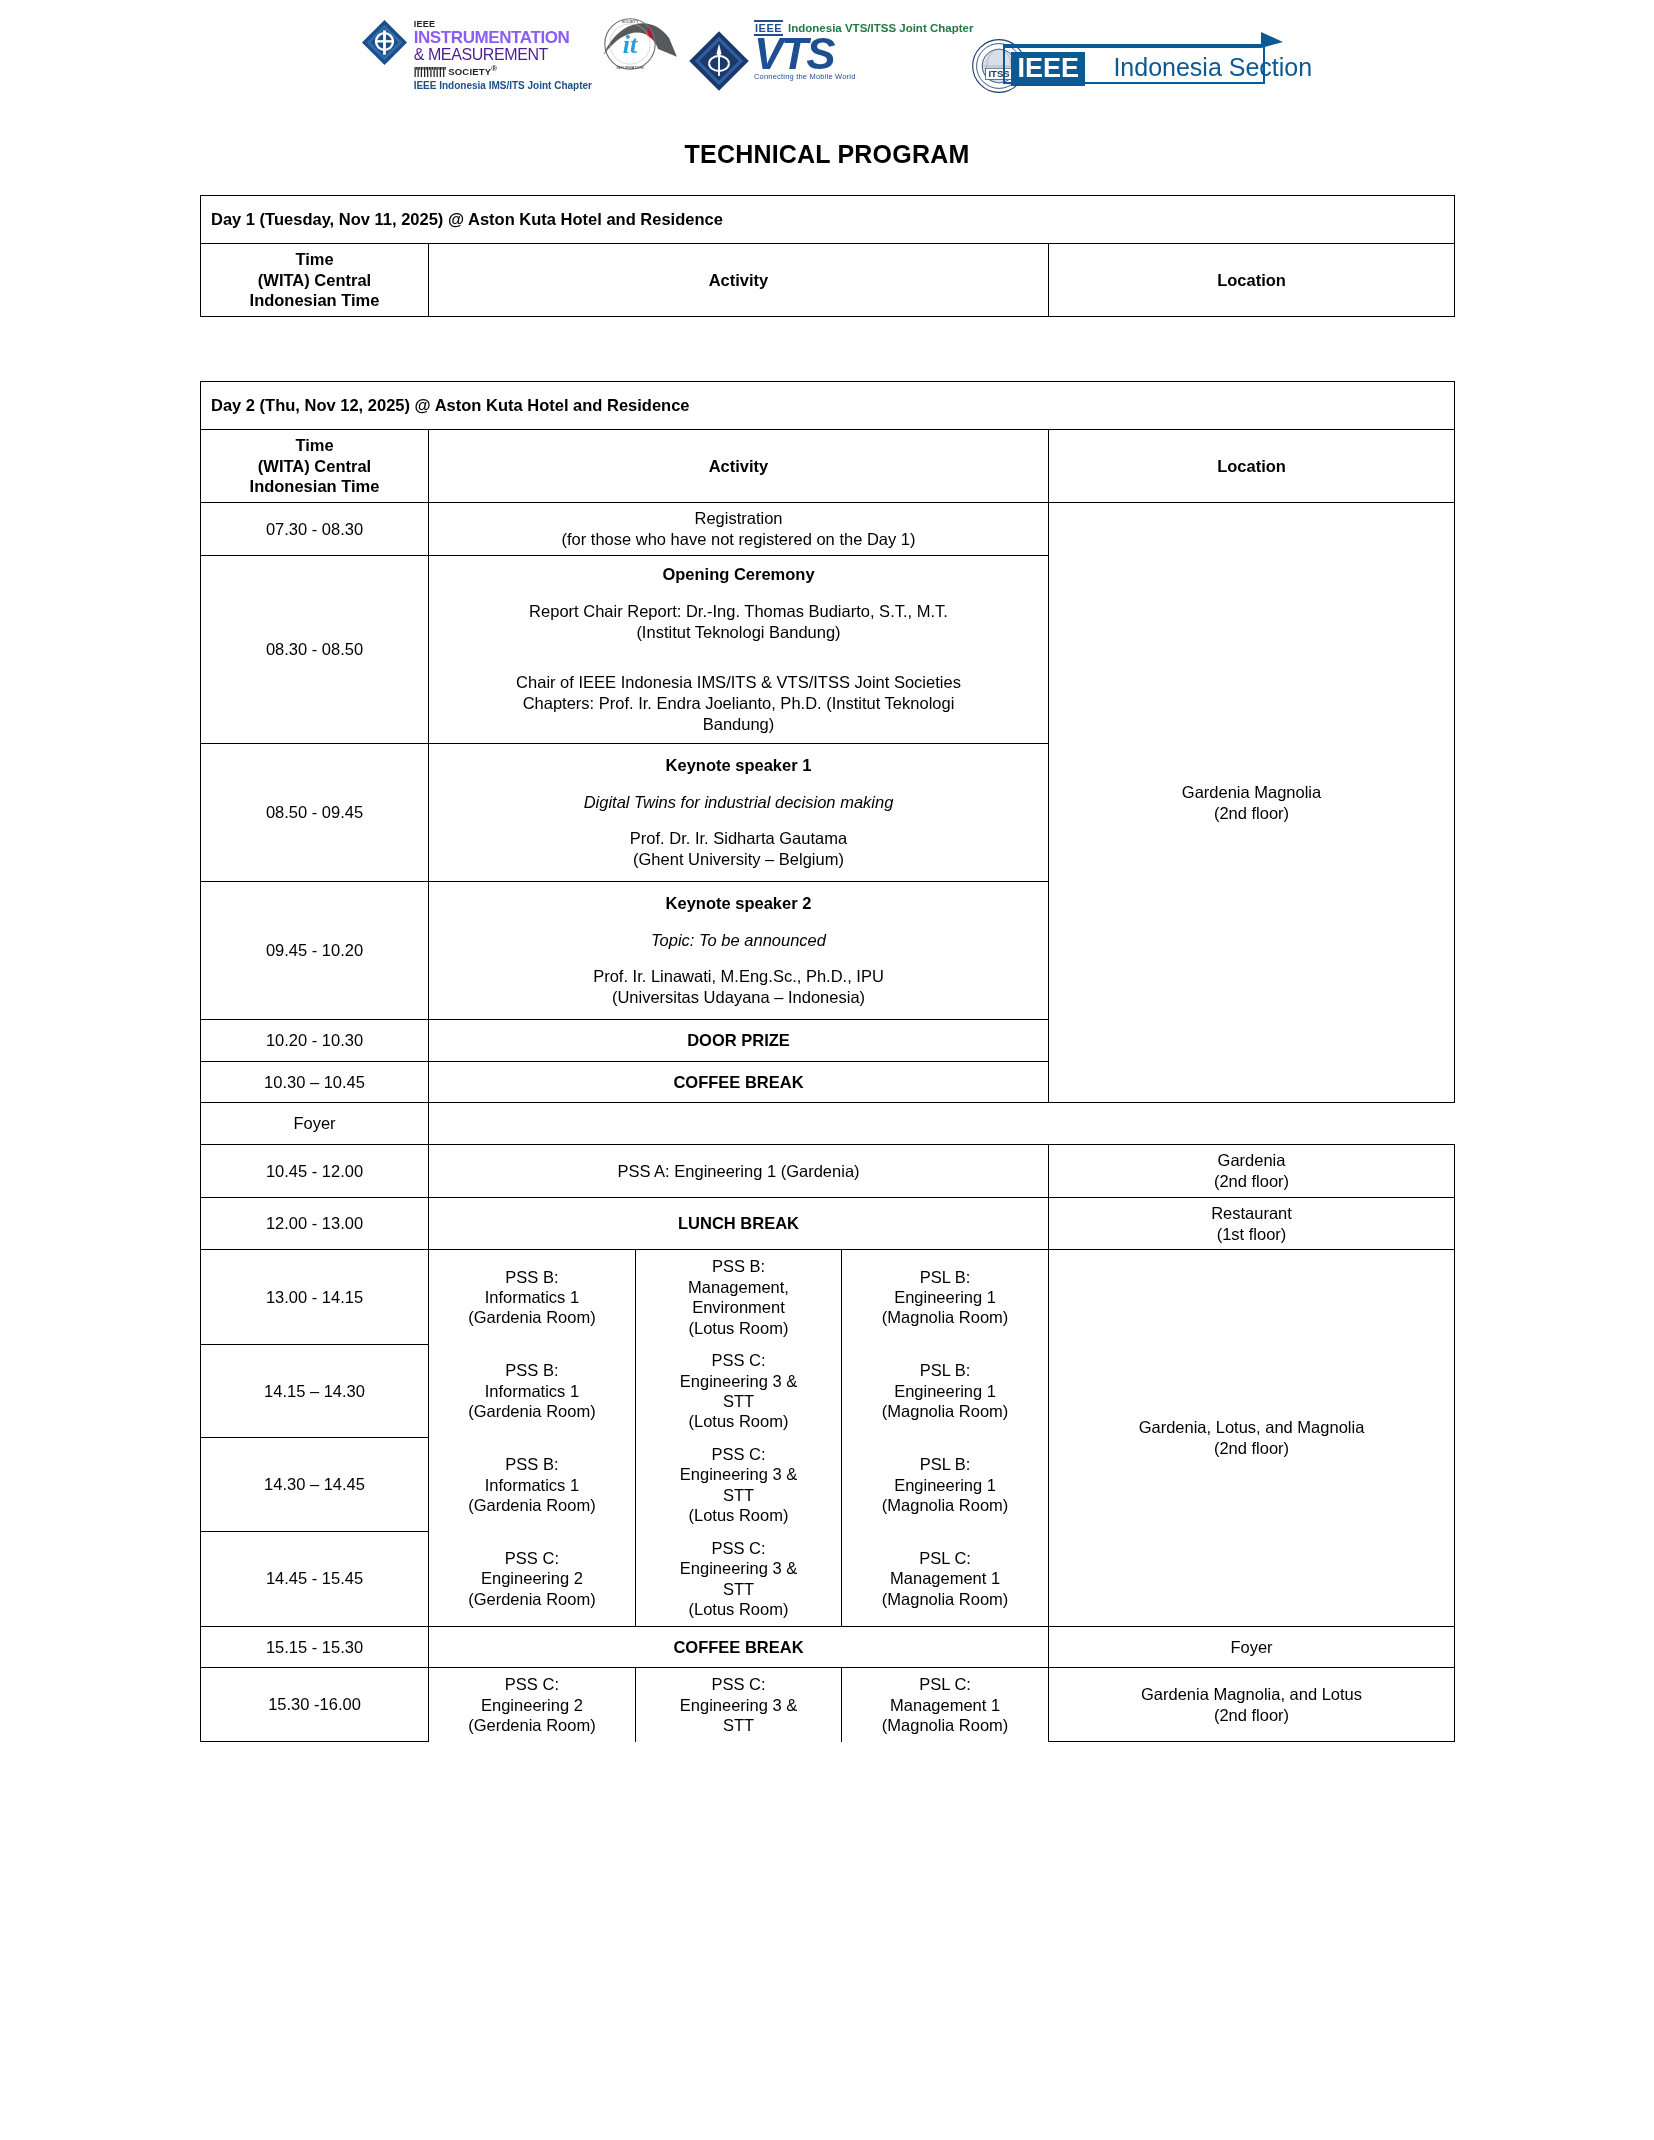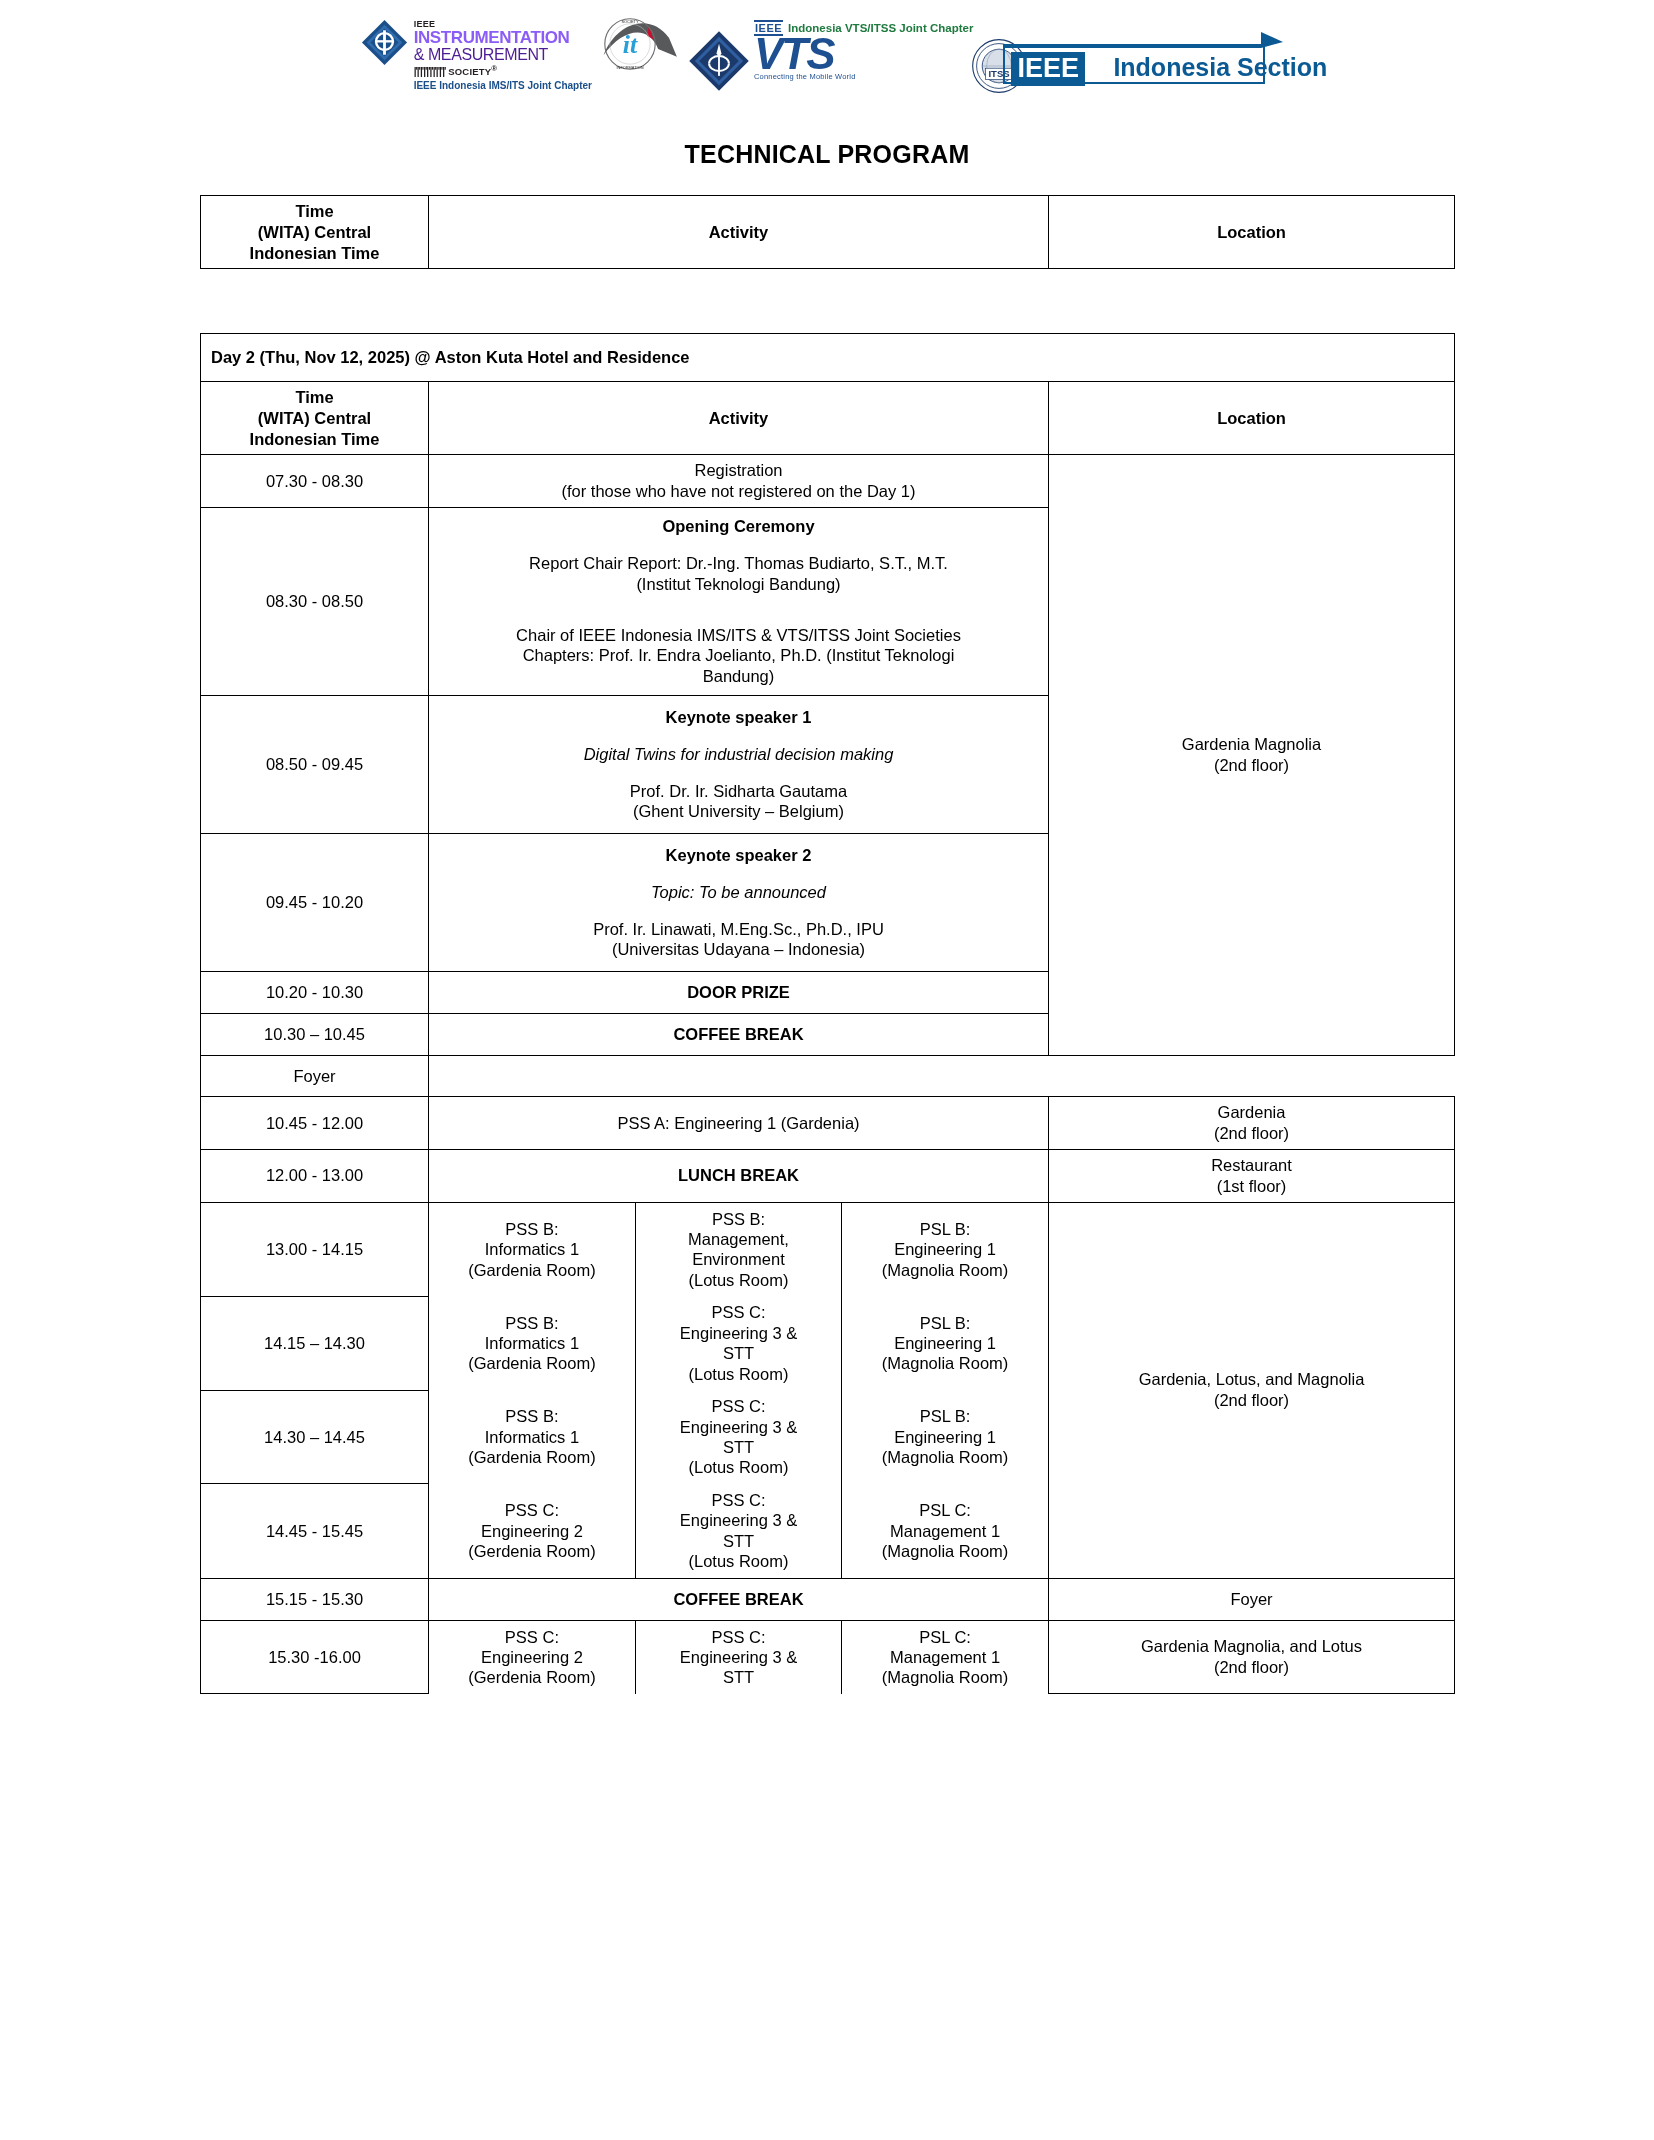--- a/index.html
+++ b/index.html
@@ -99,21 +99,21 @@
     border: 2px solid #0b5a94;
   }
   .isec-ieee {
     position: absolute; left: 8px; top: 26px;
     background: #0b5a94; color: #ffffff;
     font-weight: bold; font-size: 27px; line-height: 27px;
     padding: 3px 6px 4px 6px; letter-spacing: 0px;
   }
   .isec-name {
     position: absolute; left: 110px; top: 28px;
-    color: #0b5a94; font-weight: bold; font-size: 25px; line-height: 27px;
+    color: #0b5a94; font-weight: normal; font-size: 25px; line-height: 27px;
     white-space: nowrap;
     text-align: center;
   }
   .isec-flag {
     position: absolute; left: 0px; top: 6px; width: 280px; height: 16px;
   }
 
   
   .doc-title {
     text-align: center;
@@ -258,20 +258,23 @@
 
   <div class="tbl-wrap" style="margin-top:26px;">
     <table class="prog">
       <colgroup>
           <col class="col-time">
           <col class="col-act">
           <col class="col-loc">
         </colgroup>
       <tbody>
         <tr>
+          <td class="daybar" colspan="3">Day 1 (Tuesday, Nov 11, 2025) @ Aston Kuta Hotel and Residence</td>
+        </tr>
+        <tr>
           <td class="hdr hdr-time">
             <span class="blk">Time</span>
             <span class="blk">(WITA) Central</span>
             <span class="blk">Indonesian Time</span>
           </td>
           <td class="hdr">Activity</td>
           <td class="hdr">Location</td>
         </tr>
       </tbody>
     </table>

